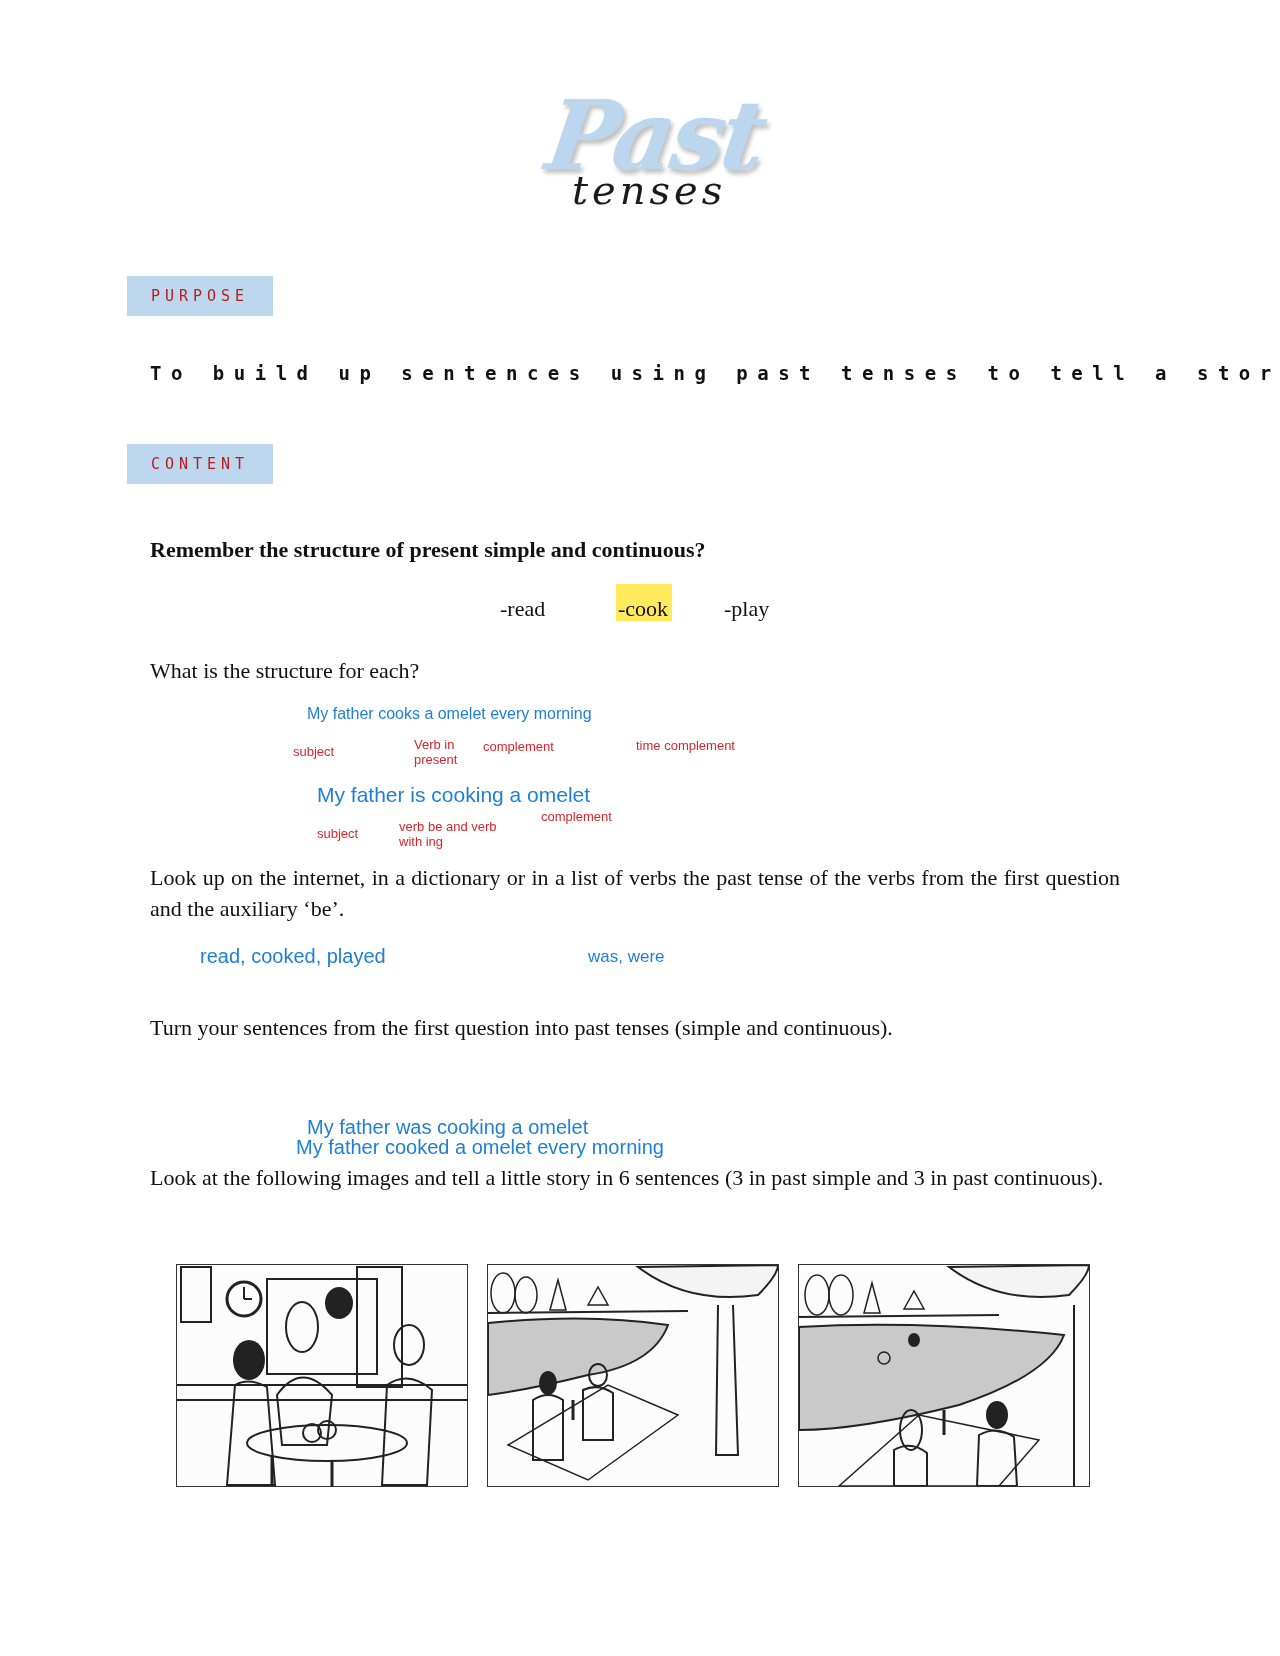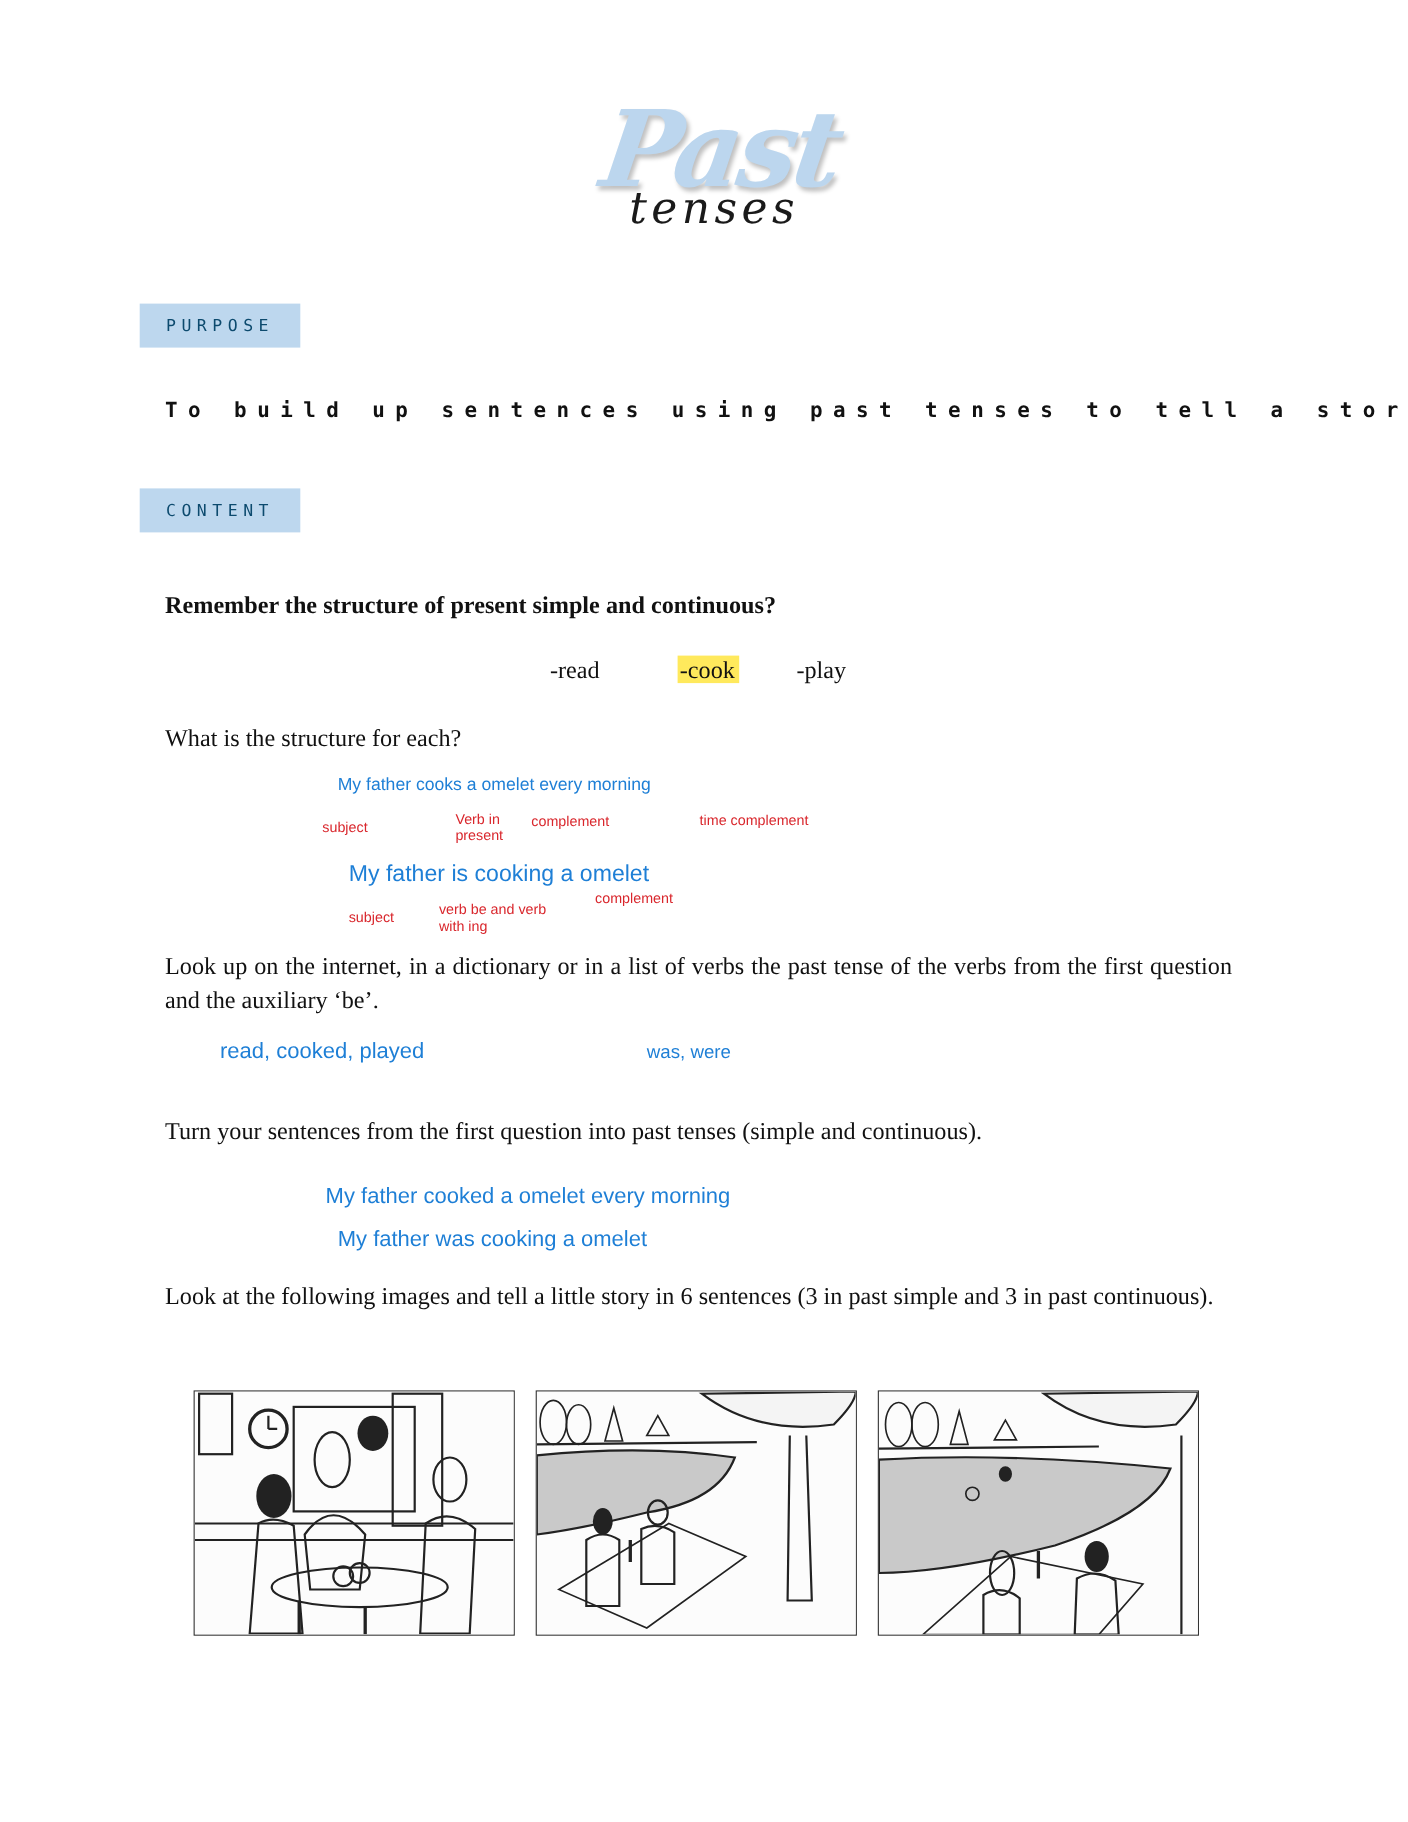--- a/index.html
+++ b/index.html
@@ -1,24 +1,24 @@
 <!DOCTYPE html>
 <html><head>
 <meta charset="utf-8">
 <style>
   html, body { margin:0; padding:0; background:#ffffff; }
   body { width:1280px; height:1656px; position:relative; overflow:hidden; font-family:"Liberation Serif", serif; color:#111; }
   .logo-past { position:absolute; left:548px; top:88px; font-family:"DejaVu Serif", serif; font-style:italic; font-weight:bold; font-size:96px; color:#bcd6ee; letter-spacing:-4px; text-shadow:3px 4px 4px rgba(0,0,0,0.25); line-height:1; transform:skewX(-8deg); }
   .logo-tenses { position:absolute; left:572px; top:170px; font-family:"DejaVu Serif", serif; font-style:italic; font-size:40px; color:#1a1a1a; letter-spacing:4px; line-height:1; }
-  .tag { position:absolute; left:127px; width:146px; height:40px; background:#bdd7ee; display:flex; align-items:center; justify-content:center; font-family:"DejaVu Sans Mono", monospace; font-size:15px; letter-spacing:5px; color:#0c4a6e; }
+  .tag { position:absolute; left:127px; width:146px; height:40px; background:#bdd7ee; display:flex; align-items:center; justify-content:center; font-family:"DejaVu Sans Mono", monospace; font-size:15px; letter-spacing:5px; color:#b91c1c; }
   .purpose-text { position:absolute; left:150px; top:362px; font-family:"DejaVu Sans Mono", monospace; font-size:19px; font-weight:bold; letter-spacing:9.5px; color:#111; white-space:nowrap; }
   .body-text { position:absolute; left:150px; font-size:22px; line-height:31px; color:#111; }
   .justify { width:970px; text-align:justify; }
   .verb { position:absolute; top:596px; font-size:22px; }
-  .hl { background:#ffe95c; padding:0 4px 0 2px; }
+  .hl { background:#ffe95c; padding:12px 4px 0 2px; }
   .blue { position:absolute; font-family:"Liberation Sans", sans-serif; color:#1e7fd6; white-space:nowrap; }
   .red { position:absolute; font-family:"Liberation Sans", sans-serif; color:#d9262c; font-size:13px; line-height:15px; }
   .pic { position:absolute; top:1264px; height:221px; border:1.5px solid #333; background:#fafafa; overflow:hidden; }
   .pic svg { width:100%; height:100%; display:block; }
 </style>
 </head>
 <body>
 
 <div class="logo-past">Past</div>
 <div class="logo-tenses">tenses</div>
@@ -47,21 +47,21 @@
 <div class="red" style="left:317px; top:826px;">subject</div>
 <div class="red" style="left:399px; top:819px; width:110px;">verb be and verb with ing</div>
 
 <div class="body-text justify" style="top:862px;">Look up on the internet, in a dictionary or in a list of verbs the past tense of the verbs from the first question and the auxiliary ‘be’.</div>
 
 <div class="blue" style="left:200px; top:945px; font-size:20px;">read, cooked, played</div>
 <div class="blue" style="left:588px; top:947px; font-size:17px;">was, were</div>
 
 <div class="body-text" style="top:1012px;">Turn your sentences from the first question into past tenses (simple and continuous).</div>
 
-<div class="blue" style="left:296px; top:1077px; font-size:20px;">My father cooked a omelet every morning</div>
+<div class="blue" style="left:296px; top:1136px; font-size:20px;">My father cooked a omelet every morning</div>
 <div class="blue" style="left:307px; top:1116px; font-size:20px;">My father was cooking a omelet</div>
 
 <div class="body-text justify" style="top:1162px;">Look at the following images and tell a little story in 6 sentences (3 in past simple and 3 in past continuous).</div>
 
 <div class="pic" style="left:176px; width:290px;">
   <svg viewBox="0 0 290 221">
     <rect x="0" y="0" width="290" height="221" fill="#fcfcfc"></rect>
     <rect x="4" y="2" width="30" height="55" fill="none" stroke="#222" stroke-width="2"></rect>
     <rect x="90" y="14" width="110" height="95" fill="none" stroke="#222" stroke-width="2"></rect>
     <rect x="180" y="2" width="45" height="120" fill="none" stroke="#222" stroke-width="2"></rect>

